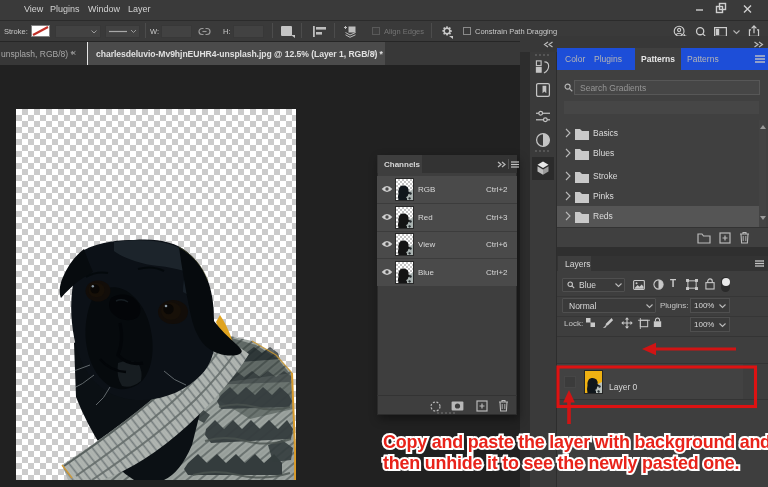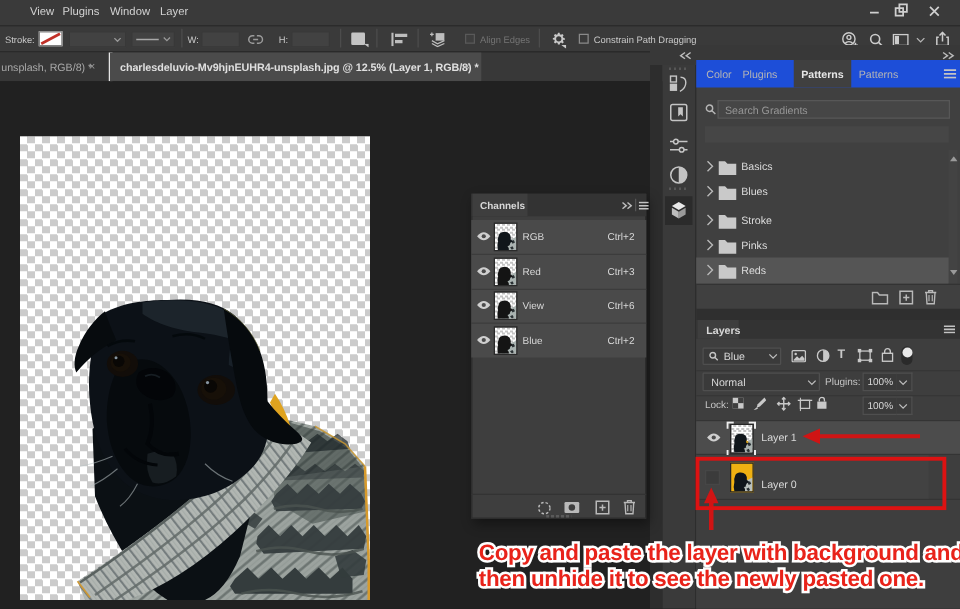--- a/index.html
+++ b/index.html
@@ -353,21 +353,21 @@
       <g stroke="#b9b9b9" stroke-width="1.1" fill="none">
         <path d="M1 3 h9 M4 3 V1.5 h3 V3 M2 3 l0.6 9 h5.8 L9 3"></path>
         <path d="M4.2 5 v5 M6.8 5 v5" stroke-width="0.9"></path>
       </g>
     </svg>
 </div>
 <div class="abs" style="left:557px;top:247px;width:211px;height:9px;background:#2f2f2f"></div>
 
 <div class="abs" style="left:557px;top:256px;width:211px;height:231px;background:#3e3e3e;font-size:8.5px;color:#d8d8d8">
   <div class="abs" style="left:0;top:0;width:211px;height:15px;background:#333333"></div>
-  <div class="abs" style="left:1px;top:0;width:33px;height:15px;background:#3e3e3e;font-weight:bold;font-size:8.5px">
+  <div class="abs" style="left:1px;top:0;width:33px;height:15px;background:#3e3e3e;font-weight:normal;font-size:8.5px">
       <span class="abs" style="left:7px;top:3px">Layers</span>
     </div>
   <svg class="abs" style="left:198px;top:4px" width="9" height="7">
       <g stroke="#c4c4c4" stroke-width="1.3">
         <line x1="0" y1="1" x2="9" y2="1"></line>
         <line x1="0" y1="3.5" x2="9" y2="3.5"></line>
         <line x1="0" y1="6" x2="9" y2="6"></line>
       </g>
     </svg>
 
@@ -465,40 +465,20 @@
     <svg class="abs" style="left:2px;top:5px" width="7" height="5">
         <path d="M0.5 0.5 L3.5 3.5 L6.5 0.5" stroke="#bbb" stroke-width="1.1" fill="none"></path>
       </svg>
   </div>
   <div class="abs" style="left:0;top:39.5px;width:211px;height:1px;background:#363636"></div>
   <div class="abs" style="left:0;top:60px;width:211px;height:1px;background:#363636"></div>
   <div class="abs" style="left:0;top:79.5px;width:211px;height:1px;background:#343434"></div>
   <div class="abs" style="left:0;top:107.2px;width:211px;height:1px;background:#343434"></div>
   <div class="abs" style="left:0;top:143px;width:211px;height:1px;background:#343434"></div>
 
-  <div class="abs" style="left:0;top:81px;width:211px;height:26px;background:#4c4c4c">
-    <svg class="abs" style="left:8px;top:9px" width="12" height="8" viewBox="0 0 13 9">
-        <path d="M0.5 4.5 Q6.5 -2.5 12.5 4.5 Q6.5 11.5 0.5 4.5 Z" fill="#cfcfcf"></path>
-        <circle cx="6.5" cy="4.5" r="1.9" fill="#4c4c4c"></circle>
-      </svg>
-    <div class="abs" style="left:26.5px;top:2px;width:17px;height:22px;background:repeating-conic-gradient(#c4c4c4 0% 25%,#fff 0% 50%);background-size:4px 4px;border:1.5px solid #262626">
-      <svg width="17" height="22" viewBox="0 0 17 22">
-        <path d="M7 16 L17 11 L17 22 L5 22 Z" fill="#aab3b1"></path>
-        <path d="M9 17 l2 -1 l1 2 l-2 1 z M13 15 l2 -1 l1 2 l-2 1 z M12 20 l2 -1 l1 2 l-1.5 1 z" fill="#2a3134"></path>
-        <path d="M3 10 Q3.5 7.5 6.5 7 Q9.5 6.5 11.5 8.5 Q13 10.5 12.5 13 L14.5 14.5 L12.5 15.5 Q12 17.5 10 18.5 Q11.5 20 11 22 L2.5 22 Q1.5 18 2.5 14.5 Q2 12 3 10 Z" fill="#10161b"></path>
-        <path d="M12.2 12.2 l1.6 1.2 l-0.7 1.3 l-1.4 -1 z" fill="#d8a21c"></path>
-      </svg>
-      <svg class="abs" style="left:-3.5px;top:-3.5px" width="24" height="29" viewBox="0 0 24 29">
-          <g stroke="#ededed" stroke-width="1.6" fill="none">
-            <path d="M1 6 V1 H6 M18 1 H23 V6 M23 23 V28 H18 M6 28 H1 V23"></path>
-          </g>
-        </svg>
-    </div>
-    <span class="abs" style="left:52px;top:8px">Layer 1</span>
-  </div>
 
   <div class="abs" style="left:0;top:108px;width:186px;height:35px;background:#424242">
     <div class="abs" style="left:6.5px;top:12px;width:10px;height:10px;background:#3b3b3b;border:1px solid #464646"></div>
     <div class="abs" style="left:26.5px;top:6px;width:17px;height:22px;background:#efb112;border:1.5px solid #262626">
       <svg width="17" height="22" viewBox="0 0 17 22">
         <path d="M7 16 L17 11 L17 22 L5 22 Z" fill="#b9c0bd"></path>
         <path d="M9 17 l2 -1 l1 2 l-2 1 z M13 15 l2 -1 l1 2 l-2 1 z M12 20 l2 -1 l1 2 l-1.5 1 z" fill="#2a3134"></path>
         <path d="M3 10 Q3.5 7.5 6.5 7 Q9.5 6.5 11.5 8.5 Q13 10.5 12.5 13 L14.5 14.5 L12.5 15.5 Q12 17.5 10 18.5 Q11.5 20 11 22 L2.5 22 Q1.5 18 2.5 14.5 Q2 12 3 10 Z" fill="#10161b"></path>
       </svg>
     </div>

